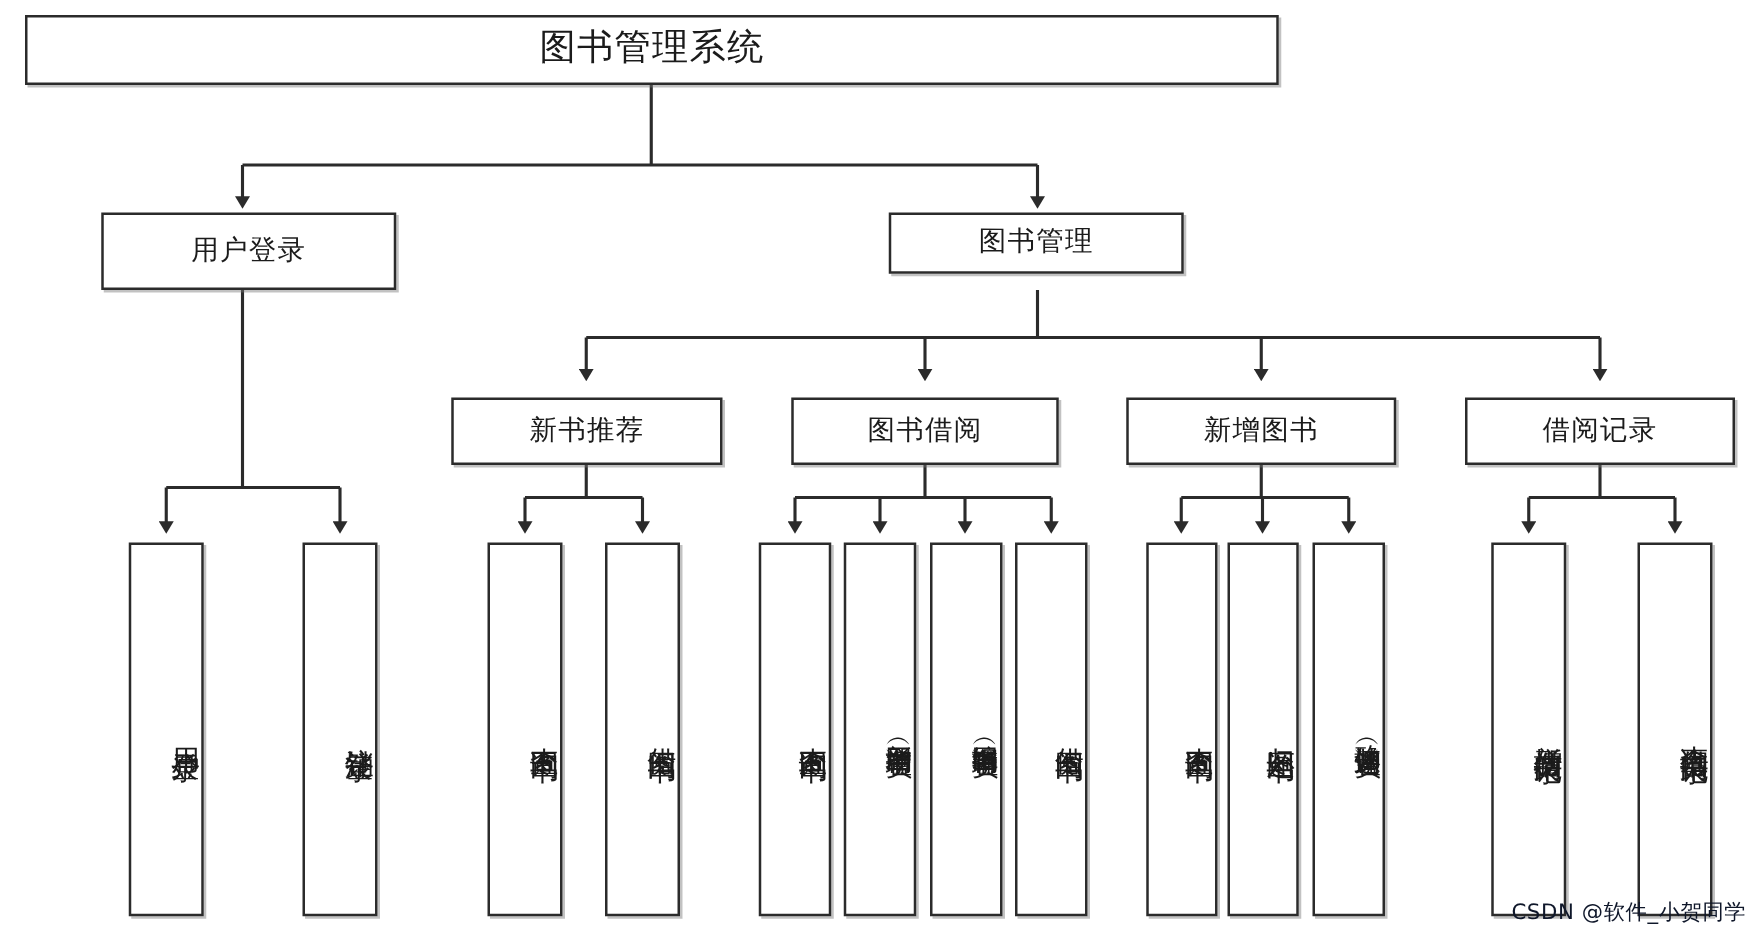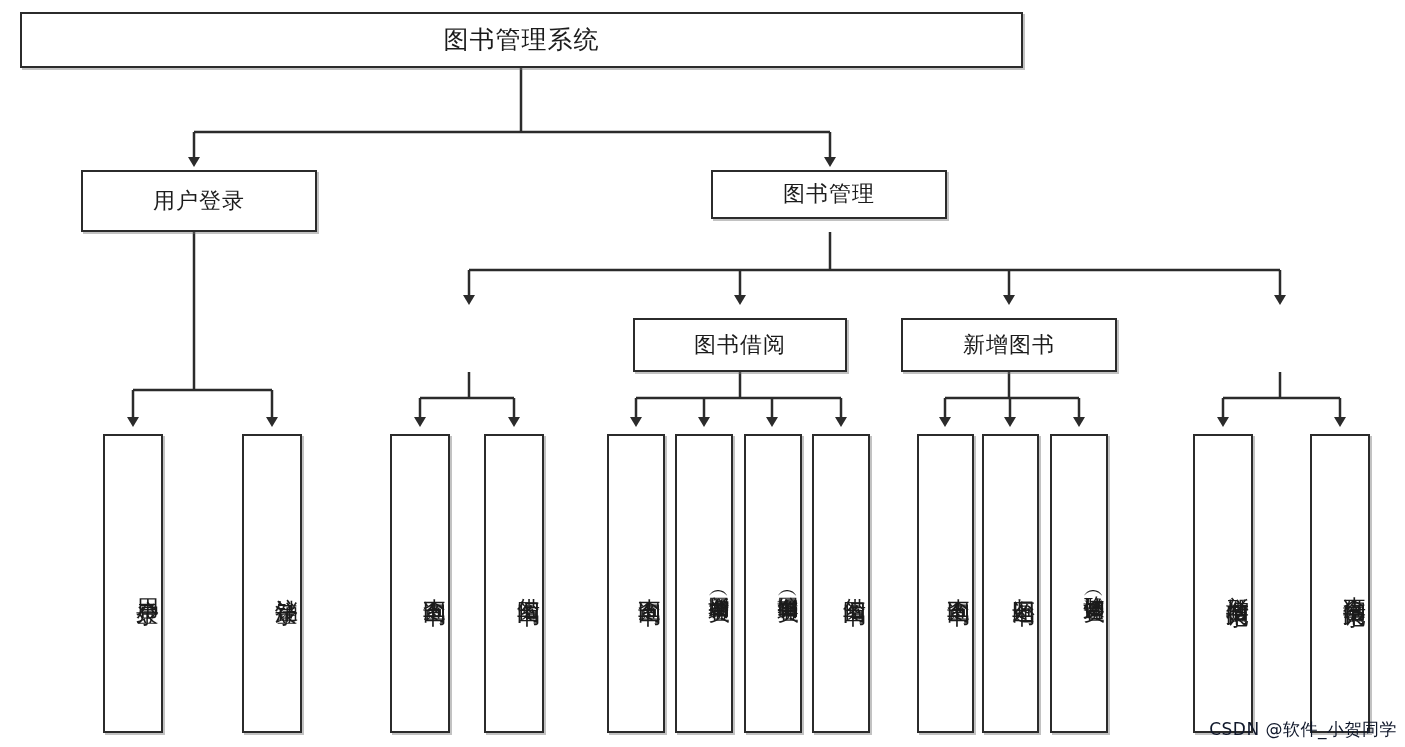--- a/index.html
+++ b/index.html
@@ -34,21 +34,22 @@
     justify-content: center;
     color: #1b1b1b;
     z-index: 2;
   }
   .node.horiz {
     font-size: 22px;
     line-height: 1.2;
     letter-spacing: 1px;
   }
   .node.root {
-    font-size: 25px;
+    font-size: 29px;
+    font-family: Liberation Mono, monospace;
   }
   .node.vert {
     writing-mode: vertical-rl;
     text-orientation: upright;
     font-size: 23px;
     line-height: 1.18;
     letter-spacing: 2px;
     padding: 6px 0;
     align-items: flex-start;
     justify-content: center;
@@ -131,26 +132,32 @@
     <span>图书管理系统</span>
   </div>
 
   <div class="node horiz" style="left:81px; top:170px; width:236px; height:62px;">
     <span>用户登录</span>
   </div>
   <div class="node horiz" style="left:711px; top:170px; width:236px; height:49px;">
     <span>图书管理</span>
   </div>
 
+  <div class="node horiz" style="left:361px; top:318px; width:217px; height:54px;">
+    <span>新书推荐</span>
+  </div>
   <div class="node horiz" style="left:633px; top:318px; width:214px; height:54px;">
     <span>图书借阅</span>
   </div>
   <div class="node horiz" style="left:901px; top:318px; width:216px; height:54px;">
     <span>新增图书</span>
   </div>
+  <div class="node horiz" style="left:1172px; top:318px; width:216px; height:54px;">
+    <span>借阅记录</span>
+  </div>
 
   <div class="node vert" style="left:103px; top:434px; width:60px; height:299px;">
     <span class="vlabel">用户登录</span>
   </div>
   <div class="node vert" style="left:242px; top:434px; width:60px; height:299px;">
     <span class="vlabel">注销登录</span>
   </div>
 
   <div class="node vert" style="left:390px; top:434px; width:60px; height:299px;">
     <span class="vlabel">查询图书</span>

